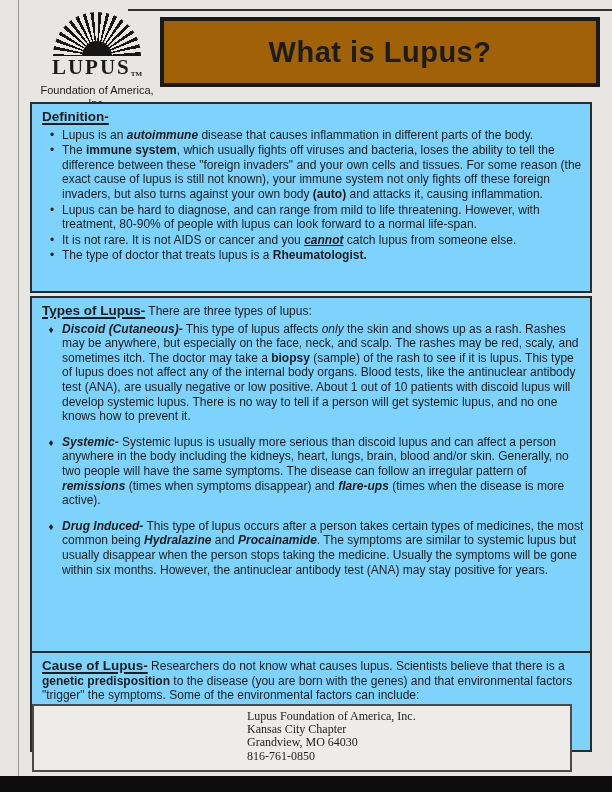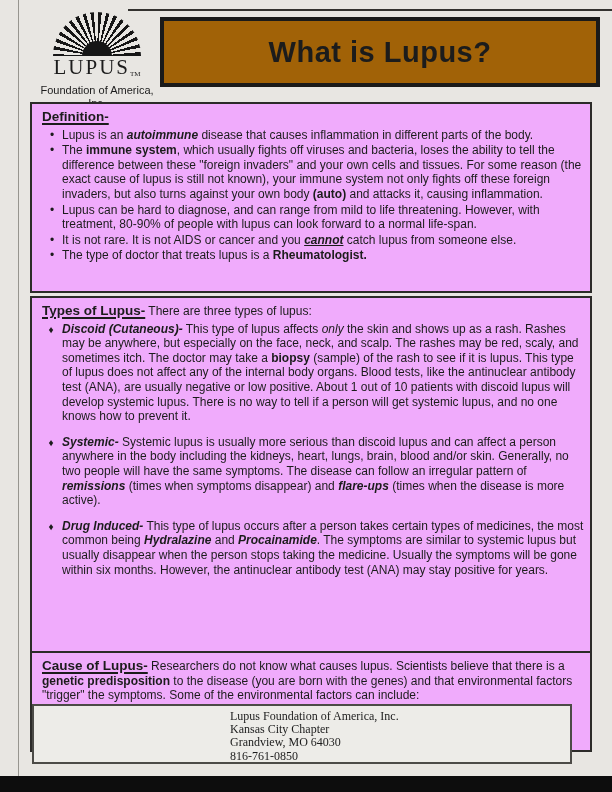--- a/index.html
+++ b/index.html
@@ -7,30 +7,30 @@
   .page{position:relative;width:612px;height:792px;background:#e8e6e2;overflow:hidden;color:#1c1c1c;margin:0 auto;}
   .scan-line-left{position:absolute;left:18px;top:0;width:1px;height:778px;background:#97958f;}
   .scan-line-top{position:absolute;left:128px;top:9px;right:0;height:2px;background:#33322f;}
   .bottom-bar{position:absolute;left:0;top:776px;width:612px;height:16px;background:#0d0d0d;}
 
   
   .logo{position:absolute;left:34px;top:12px;width:126px;text-align:center;}
   .sunburst{position:relative;width:88px;height:44px;margin:0 auto;border-radius:44px 44px 0 0;overflow:hidden;
     background:repeating-conic-gradient(from 268deg at 50% 100%, #161616 0deg 4.6deg, rgba(0,0,0,0) 4.6deg 10.4deg);}
   .sunburst .dome{position:absolute;left:50%;bottom:0;transform:translateX(-50%);width:30px;height:15px;background:#161616;border-radius:15px 15px 0 0;}
-  .logo-name{font-family:"Liberation Serif",serif;font-size:21px;letter-spacing:2px;line-height:20px;margin-top:1px;font-weight:400;}
+  .logo-name{font-family:"Liberation Serif",serif;font-size:21px;letter-spacing:2px;line-height:20px;margin-top:1px;font-weight:700;}
   .logo-tm{font-size:7px;letter-spacing:0;vertical-align:-2px;}
   .logo-sub{font-family:Liberation Sans, sans-serif;font-size:11px;line-height:13px;border-bottom:2px solid #1c1c1c;padding-bottom:18px;}
 
   .title-box{position:absolute;left:160px;top:17px;width:432px;height:62px;border:4px solid #1a1a1a;background:#a16207;
     display:flex;align-items:center;justify-content:center;}
   .title-box .title{font-size:29px;font-weight:bold;letter-spacing:.5px;}
 
   
-  .box{position:absolute;left:30px;width:562px;border:2px solid #2c2b29;background:#f0abfc;box-sizing:border-box;padding:6px 4px 0 10px;font-size:12px;line-height:14.6px;}
+  .box{position:absolute;left:30px;width:562px;border:2px solid #2c2b29;background:#7dd3fc;box-sizing:border-box;padding:6px 4px 0 10px;font-size:12px;line-height:14.6px;}
   .box-definition{top:102px;height:191px;}
   .box-types{top:296px;height:382px;}
   .box-cause{top:603px;height:101px;margin-top:48px;}
   .h-inline{font-size:13.5px;font-weight:bold;text-decoration:underline;text-decoration-thickness:1.8px;text-underline-offset:2px;}
   .head-row{margin-bottom:3px;}
 
   .li{display:flex;margin:0 0 1px 0;}
   .li .marker{flex:0 0 20px;text-align:center;}
   .li .li-body{flex:1;}
   .list-types .li{margin-bottom:11px;}
@@ -38,21 +38,21 @@
 
   .sb{font-weight:bold;}
   .si{font-style:italic;}
   .su{text-decoration:underline;}
 
   .factors{margin:1px 0 0 163px;display:grid;grid-template-columns:175px auto;row-gap:0;}
   .factor{display:flex;line-height:14.8px;}
   .factor .arrow{flex:0 0 20px;font-size:11px;}
 
   
-  .footer-box{position:absolute;left:32px;top:704px;width:540px;height:60px;border:2px solid #4c4b47;background:#edece8;box-sizing:border-box;}
+  .footer-box{position:absolute;left:32px;top:704px;width:540px;height:68px;border:2px solid #4c4b47;background:#edece8;box-sizing:border-box;padding-left:17px;}
   .footer-text{margin:4px 0 0 196px;font-family:"Liberation Serif",serif;font-size:12px;line-height:13.2px;}
 </style>
 </head>
 <body>
 
 <div class="page">
   <div class="scan-line-left"></div>
   <div class="scan-line-top"></div>
 
   <div class="logo">

